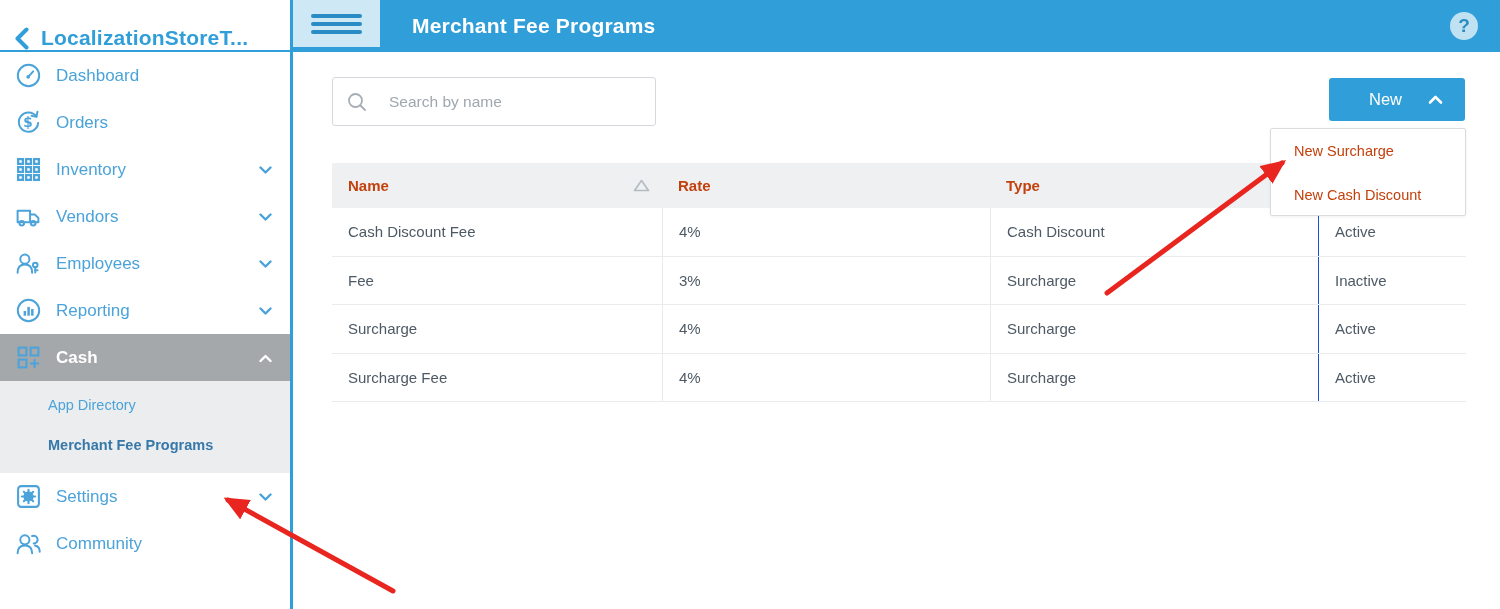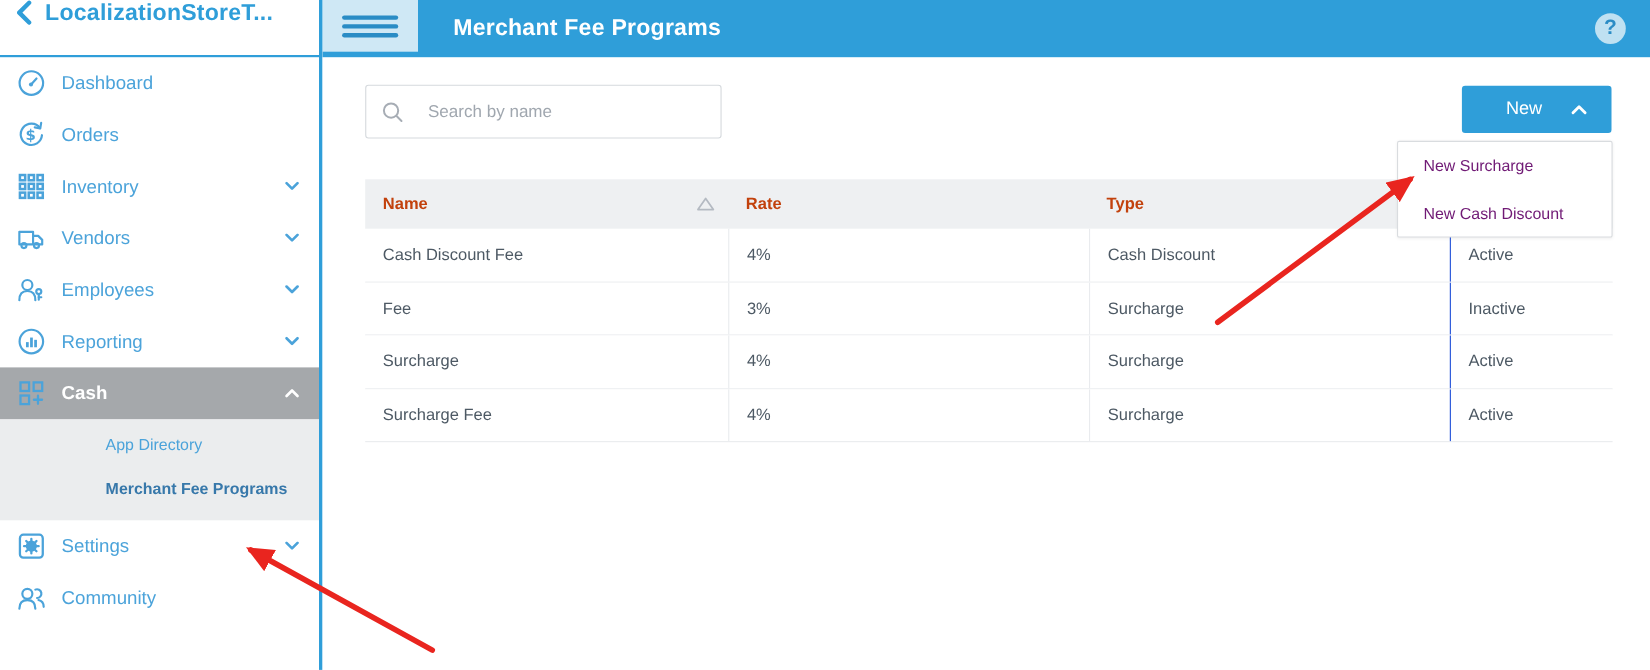--- a/index.html
+++ b/index.html
@@ -1,31 +1,31 @@
 <!DOCTYPE html>
 <html><head>
 <meta charset="utf-8">
 <style>
   * { margin:0; padding:0; box-sizing:border-box; }
   html,body { width:1500px; height:609px; font-family:"Liberation Sans","DejaVu Sans",sans-serif; background:#fff; overflow:hidden; }
   .app { position:relative; width:1500px; height:609px; background:#fff; }
 
   
   .sidebar { position:absolute; left:0; top:0; width:293px; height:609px; background:#fff; border-right:3px solid #2f9ed9; z-index:5; }
-  .sidebar-header { height:52px; border-bottom:2px solid #2f9ed9; display:flex; align-items:flex-start; padding-left:14px; cursor:pointer; }
+  .sidebar-header { height:52px; border-bottom:2px solid #2f9ed9; display:flex; align-items:flex-end; padding-left:14px; cursor:pointer; }
   .sidebar-title { color:#2f9ed9; font-weight:bold; font-size:21px; margin-left:12px; letter-spacing:.2px; white-space:nowrap; }
   .nav-item { height:47px; display:flex; align-items:center; padding:0 14px 0 13px; cursor:pointer; position:relative; }
   .nav-item .icon { width:30px; height:28px; display:flex; align-items:center; justify-content:center; flex:none; }
   .nav-item .label { color:#4ba3da; font-size:17px; margin-left:13px; flex:1; }
   .nav-item .chev { flex:none; margin-right:4px; }
   .nav-item.active-section { background:#a5a8ab; }
   .nav-item.active-section .label { color:#fff; font-weight:bold; }
   .subnav { background:#ebedee; padding:4px 0 8px 0; }
   .sub-item { height:40px; display:flex; align-items:center; padding-left:48px; cursor:pointer; }
-  .sub-item .sub-label { font-size:14.5px; color:#4ba3da;margin-left:48px; }
+  .sub-item .sub-label { font-size:14.5px; color:#4ba3da; }
   .sub-item.active .sub-label { color:#3778aa; font-weight:bold; }
 
   
   .topbar { position:absolute; left:293px; top:0; width:1207px; height:52px; background:#2f9ed9; z-index:4; }
   .hamburger { position:absolute; left:0; top:0; width:87px; height:47px; background:#cfe8f5; display:flex; flex-direction:column; align-items:center; justify-content:center; gap:4px; cursor:pointer; }
   .hamburger .bar { width:51px; height:4px; background:#2a8cc5; border-radius:2px; }
   .page-title { position:absolute; left:119px; top:0; height:52px; line-height:52px; color:#fff; font-size:21px; font-weight:bold; letter-spacing:.2px; }
   .help-btn { position:absolute; right:22px; top:12px; width:28px; height:28px; border-radius:50%; background:#bfe1f2; color:#2a8cc5; font-weight:bold; font-size:19px; text-align:center; line-height:28px; cursor:pointer; }
 
   
@@ -33,21 +33,21 @@
 
   .search-box { position:absolute; left:39px; top:25px; width:324px; height:49px; border:1px solid #d5d9dd; border-radius:3px; background:#fff; display:flex; align-items:center; padding-left:14px; }
   .search-box input { border:none; outline:none; font-size:15.5px; color:#5a6470; margin-left:22px; width:250px; font-family:inherit; background:transparent; }
   .search-box input::placeholder { color:#a0a7af; }
 
   .new-btn { position:absolute; left:1036px; top:26px; width:136px; height:43px; background:#2f9ed9; border:none; border-radius:3px; color:#fff; font-size:16.5px; font-family:inherit; cursor:pointer; display:flex; align-items:center; justify-content:center; }
   .new-btn .new-label { margin-left:18px; }
   .new-btn .chev { margin-left:26px; display:flex; }
 
   .dropdown { position:absolute; left:977px; top:76px; width:196px; height:88px; background:#fff; border:1px solid #d9dcdf; border-radius:2px; box-shadow:0 1px 3px rgba(0,0,0,.06); z-index:20; }
-  .dropdown-item { height:44px; display:flex; align-items:center; padding-left:23px; font-size:14.5px; color:#701a75; cursor:pointer; }
+  .dropdown-item { height:44px; display:flex; align-items:center; padding-left:23px; font-size:14.5px; color:#c2410c; cursor:pointer; }
 
   
   .table { position:absolute; left:39px; top:111px; width:1134px; }
   .t-header { display:flex; height:45px; background:#eef0f2; align-items:center; }
   .t-header .hc { font-size:15px; font-weight:bold; color:#c2410c; padding-left:16px; display:flex; align-items:center; cursor:pointer; }
   .hc.c1 { width:330px; justify-content:space-between; padding-right:12px; }
   .hc.c2 { width:328px; } .hc.c3 { width:328px; } .hc.c4 { width:148px; }
   .t-row { display:flex; height:48.5px; background:#fff; border-bottom:1px solid #e9ebee; cursor:pointer; }
   .t-row .tc { font-size:15px; color:#4d5964; padding-left:16px; display:flex; align-items:center; }
   .tc.c1 { width:330px; } .tc.c2 { width:328px; border-left:1px solid #e9ebee; }

